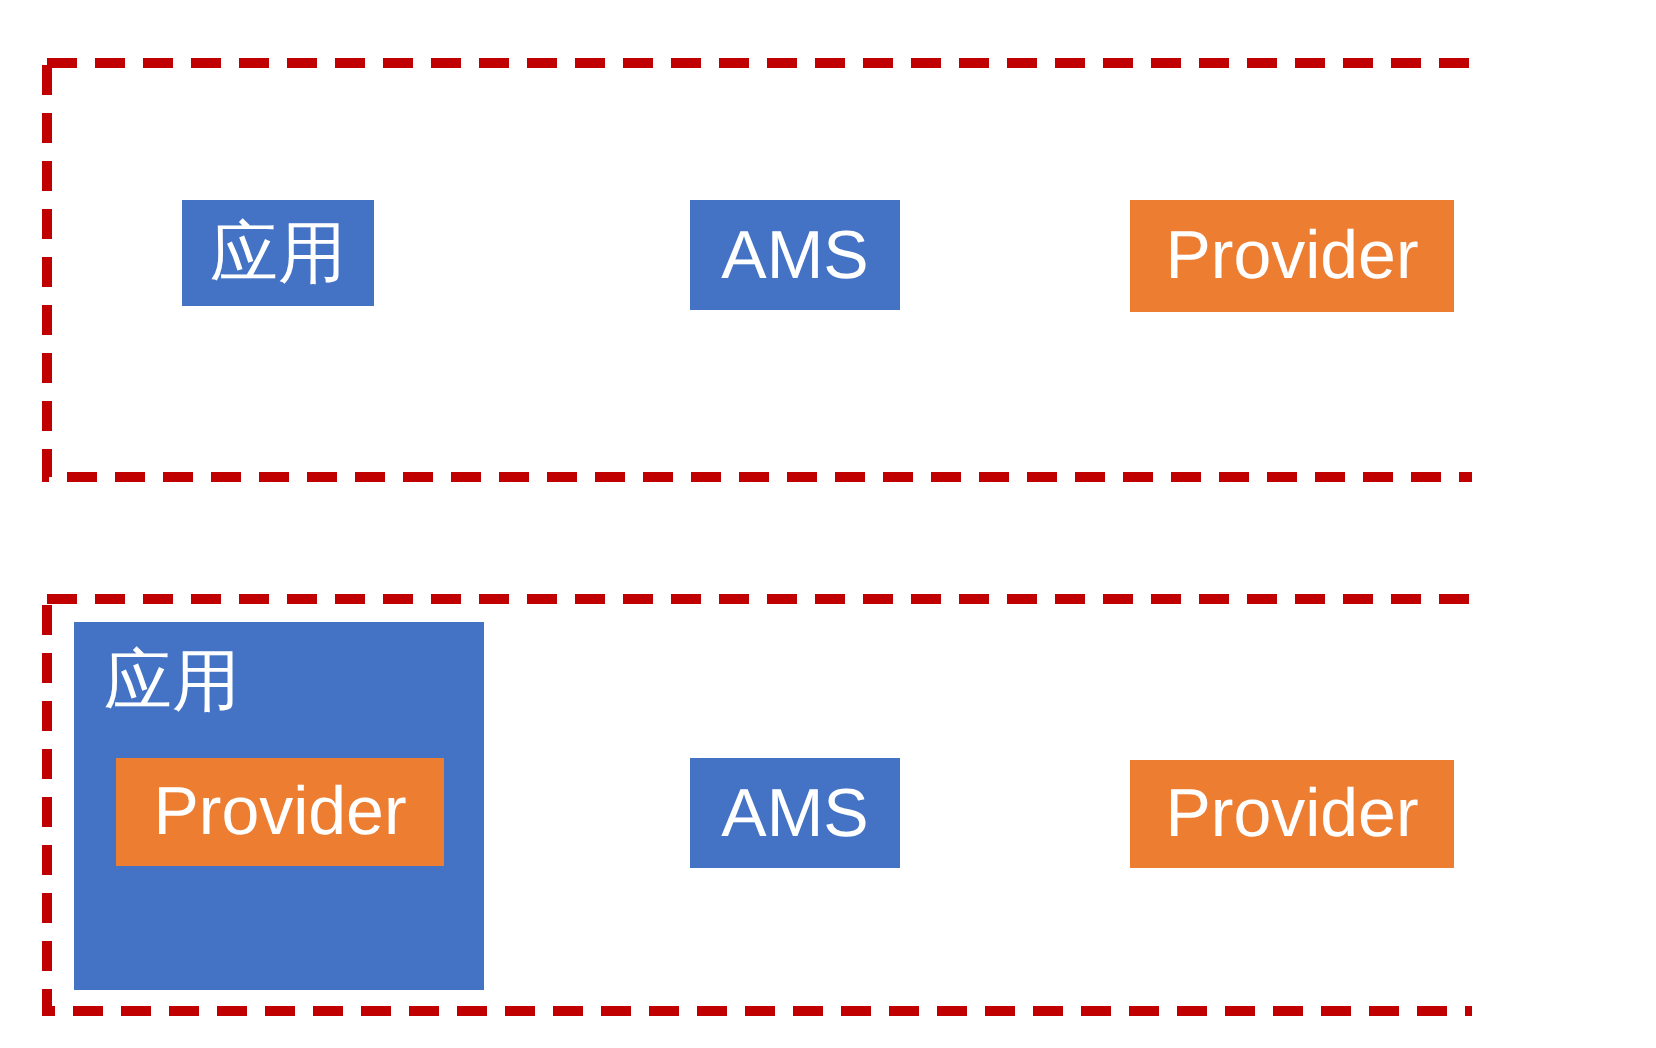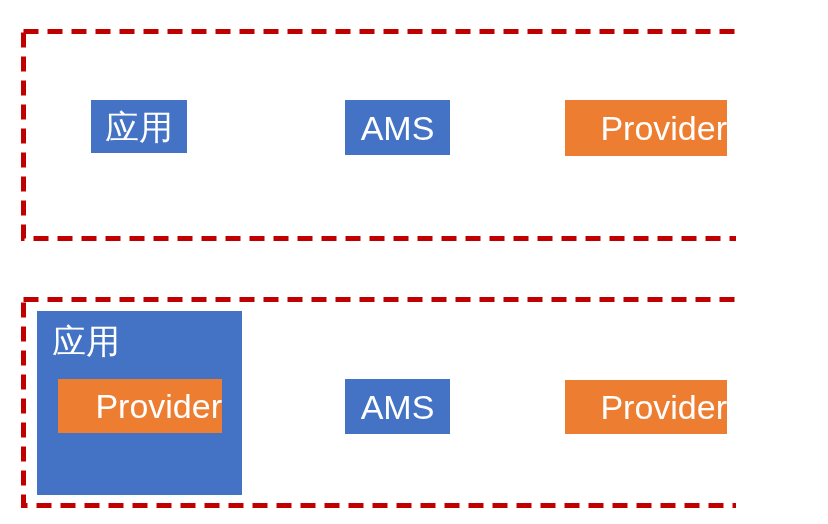--- a/index.html
+++ b/index.html
@@ -27,21 +27,21 @@
     position: absolute;
     display: flex;
     align-items: center;
     justify-content: center;
     color: #ffffff;
     font-size: 34px;
     line-height: 1;
     white-space: nowrap;
   }
   .box.blue   { background: #4472C4; }
-  .box.orange { background: #ED7D31; justify-content: flex-end; }
+  .box.orange { background: #ED7D31; }
   .app-container {
     position: absolute;
     background: #4472C4;
     color: #ffffff;
   }
   .app-container .container-label {
     display: block;
     padding: 12px 0 0 15px;
     font-size: 34px;
     line-height: 1.1;

